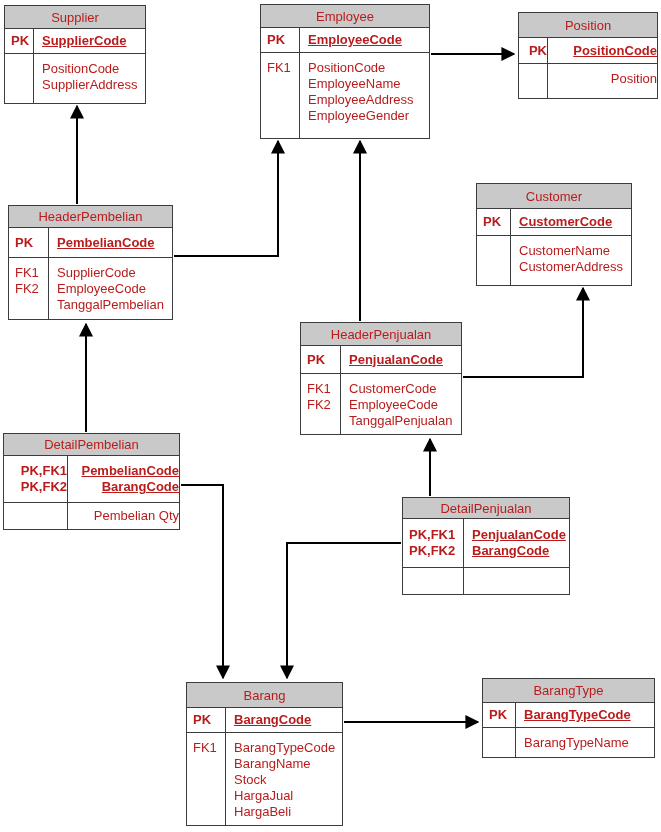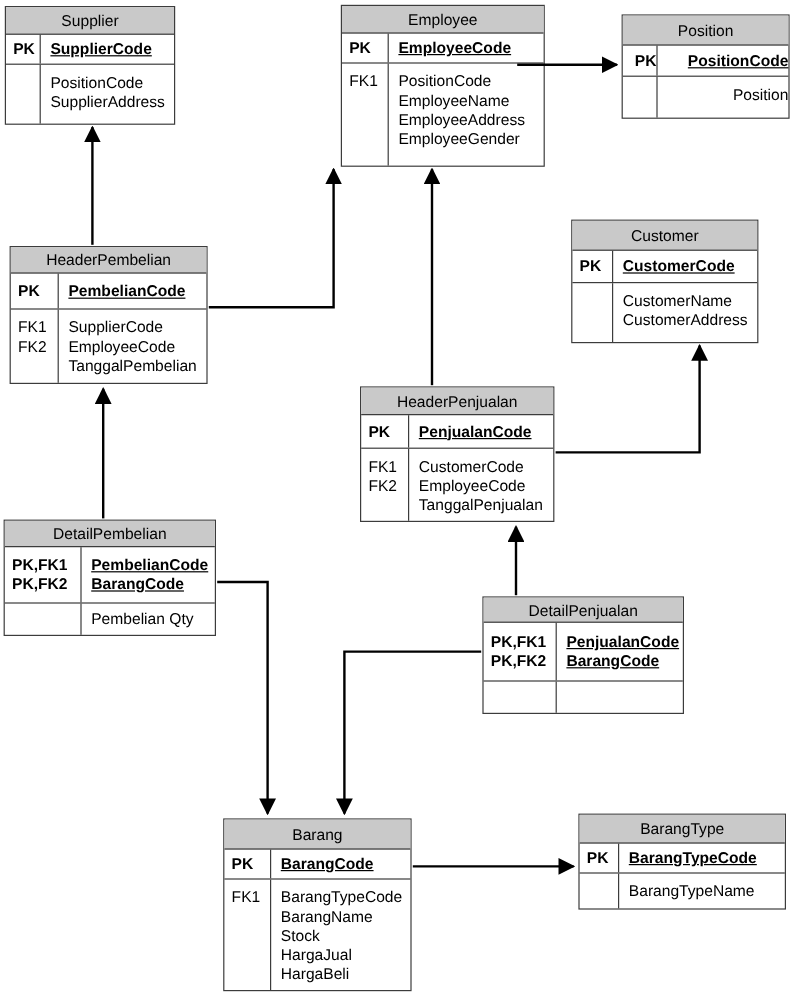--- a/index.html
+++ b/index.html
@@ -1,44 +1,44 @@
 <!DOCTYPE html>
 <html><head>
 <meta charset="utf-8">
 <style>
   html,body{margin:0;padding:0;background:#fff;}
   #canvas{position:relative;width:661px;height:832px;background:#fff;overflow:hidden;
-          font-family:"Liberation Sans","DejaVu Sans",sans-serif;color:#000000;}
+          font-family:"Liberation Sans","DejaVu Sans",sans-serif;color:#b91c1c;}
   svg.rels{position:absolute;left:0;top:0;width:661px;height:832px;pointer-events:none;}
   .entity{position:absolute;background:#fff;border:1px solid #3c3c3c;box-sizing:border-box;font-size:13px;}
   .ehead{background:#c9c9c9;border-bottom:1px solid #3c3c3c;box-sizing:border-box;
          display:flex;align-items:center;justify-content:center;white-space:nowrap;}
   .esec{display:flex;box-sizing:border-box;}
   .keys{border-bottom:1px solid #3c3c3c;}
   .kcol{flex:none;width:var(--kw);border-right:1px solid #3c3c3c;box-sizing:border-box;padding-left:6px;}
   .acol{flex:1;padding-left:8px;box-sizing:border-box;min-width:0;}
   .keys .kcol,.keys .acol{display:flex;flex-direction:column;justify-content:center;}
   .body .kcol,.body .acol{padding-top:7px;}
   .line{height:16px;line-height:16px;white-space:nowrap;}
   .keys .kcol .line{font-weight:bold;}
   .keys .acol .line{font-weight:bold;text-decoration:underline;}
   
   #e-supplier       {left:4px;  top:5px;  width:142px;--kw:29px;}
   #e-supplier .ehead{height:23px}#e-supplier .keys{height:25px}#e-supplier .body{height:49px}
-  #e-employee       {left:260px;top:4px;  width:170px;margin-left:24px;--kw:39px;}
+  #e-employee       {left:260px;top:4px;  width:170px;--kw:39px;}
   #e-employee .ehead{height:23px}#e-employee .keys{height:25px}#e-employee .body{height:85px}
   #e-position       {left:518px;top:12px; width:140px;text-align:right;--kw:29px;}
   #e-position .ehead{height:25px}#e-position .keys{height:26px}#e-position .body{height:34px}
   #e-customer       {left:476px;top:183px;width:156px;--kw:34px;}
   #e-customer .ehead{height:25px}#e-customer .keys{height:27px}#e-customer .body{height:49px}
   #e-headerpembelian{left:8px;  top:205px;width:165px;--kw:40px;}
   #e-headerpembelian .ehead{height:22px}#e-headerpembelian .keys{height:30px}#e-headerpembelian .body{height:61px}
   #e-headerpenjualan{left:300px;top:322px;width:162px;--kw:40px;}
   #e-headerpenjualan .ehead{height:23px}#e-headerpenjualan .keys{height:28px}#e-headerpenjualan .body{height:60px}
-  #e-detailpembelian{left:3px;  top:433px;width:177px;--kw:64px;}
+  #e-detailpembelian{left:3px;  top:433px;width:177px;text-align:right;--kw:64px;}
   #e-detailpembelian .ehead{height:22px}#e-detailpembelian .keys{height:47px}#e-detailpembelian .body{height:26px}
   #e-detailpembelian .body .kcol,#e-detailpembelian .body .acol{padding-top:5px;}
   #e-detailpenjualan{left:402px;top:497px;width:168px;--kw:61px;}
   #e-detailpenjualan .ehead{height:21px}#e-detailpenjualan .keys{height:49px}#e-detailpenjualan .body{height:26px}
   #e-detailpenjualan .body .kcol,#e-detailpenjualan .body .acol{padding-top:5px;}
   #e-barang         {left:186px;top:682px;width:157px;--kw:39px;}
   #e-barang .ehead{height:25px}#e-barang .keys{height:25px}#e-barang .body{height:92px}
   #e-barangtype     {left:482px;top:678px;width:173px;--kw:33px;}
   #e-barangtype .ehead{height:24px}#e-barangtype .keys{height:25px}#e-barangtype .body{height:29px}
 </style>

